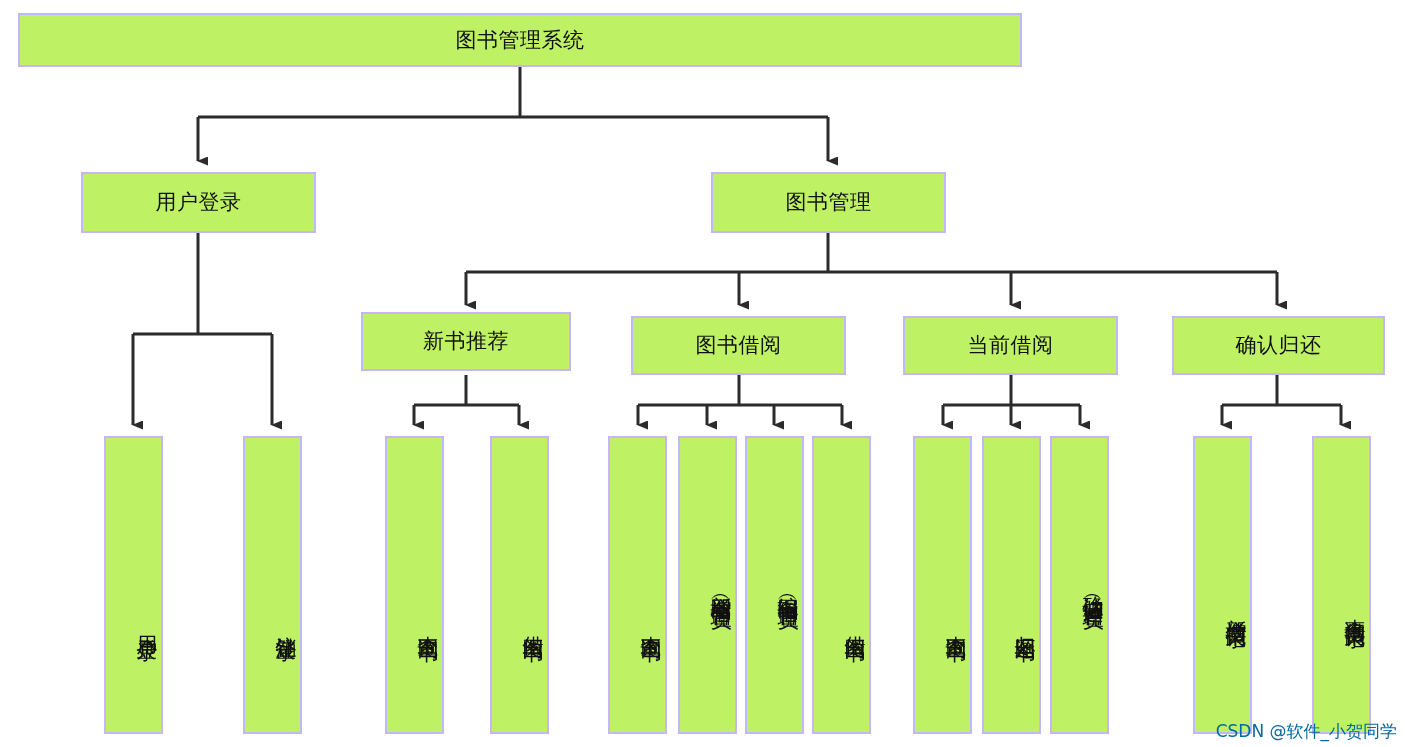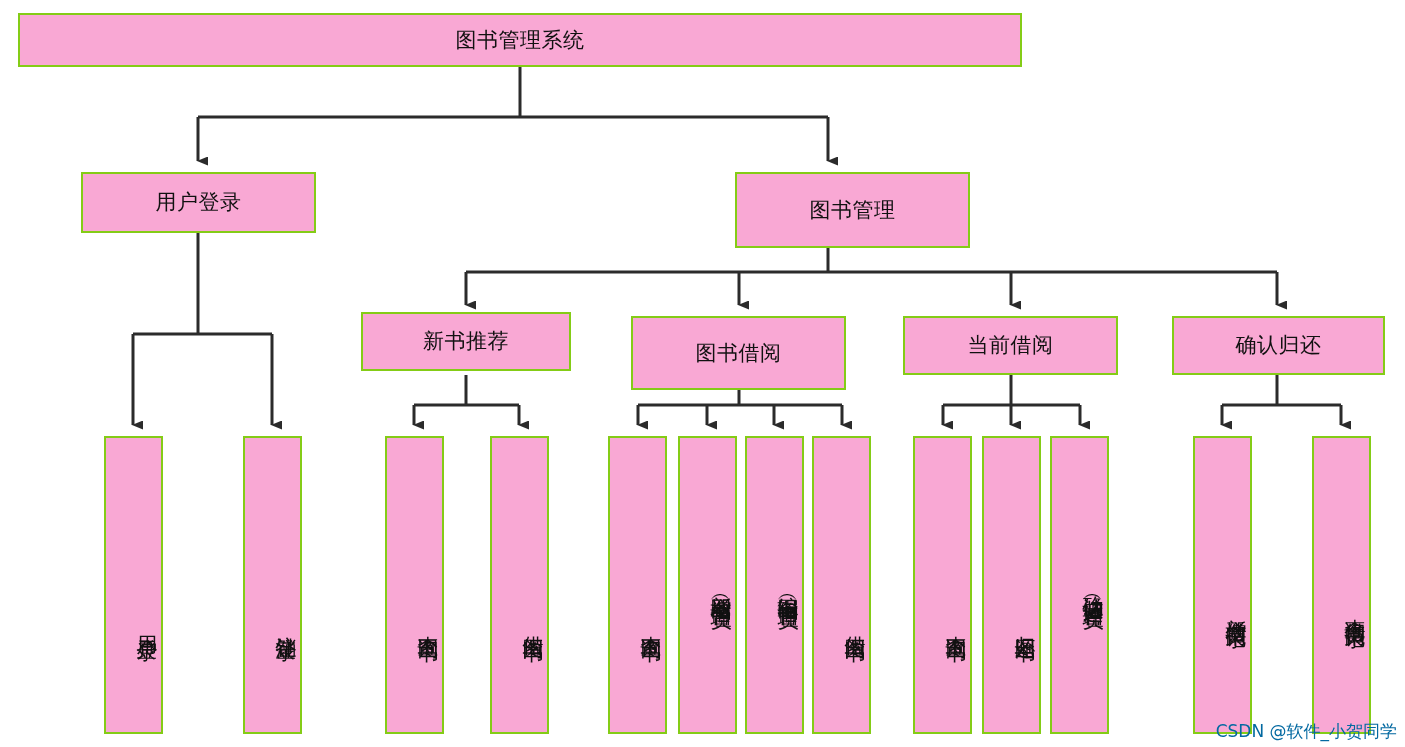--- a/index.html
+++ b/index.html
@@ -20,22 +20,22 @@
   #wires {
     position: absolute;
     left: 0;
     top: 0;
     width: 1405px;
     height: 747px;
   }
   .node {
     position: absolute;
     box-sizing: border-box;
-    background: #f9a8d4;
-    border: 2px solid #84cc16;
+    background: #bef264;
+    border: 2px solid #c4b5fd;
     display: flex;
     align-items: center;
     justify-content: center;
     color: #111111;
   }
   .node.horizontal {
     font-size: 21px;
     letter-spacing: 0.5px;
     line-height: 1.15;
   }
@@ -120,28 +120,28 @@
     </g>
   </svg>
 
   <div class="node horizontal" style="left:18px; top:13px; width:1004px; height:54px;">
     <span>图书管理系统</span>
   </div>
 
   <div class="node horizontal" style="left:81px; top:172px; width:235px; height:61px;">
     <span>用户登录</span>
   </div>
-  <div class="node horizontal" style="left:735px; top:172px; width:235px; height:76px;">
+  <div class="node horizontal" style="left:711px; top:172px; width:235px; height:61px;">
     <span>图书管理</span>
   </div>
 
   <div class="node horizontal" style="left:361px; top:312px; width:210px; height:59px;">
     <span>新书推荐</span>
   </div>
-  <div class="node horizontal" style="left:631px; top:316px; width:215px; height:74px;">
+  <div class="node horizontal" style="left:631px; top:316px; width:215px; height:59px;">
     <span>图书借阅</span>
   </div>
   <div class="node horizontal" style="left:903px; top:316px; width:215px; height:59px;">
     <span>当前借阅</span>
   </div>
   <div class="node horizontal" style="left:1172px; top:316px; width:213px; height:59px;">
     <span>确认归还</span>
   </div>
 
   <div class="node vertical pad-lo" style="left:104px; top:436px; width:59px; height:298px;">

